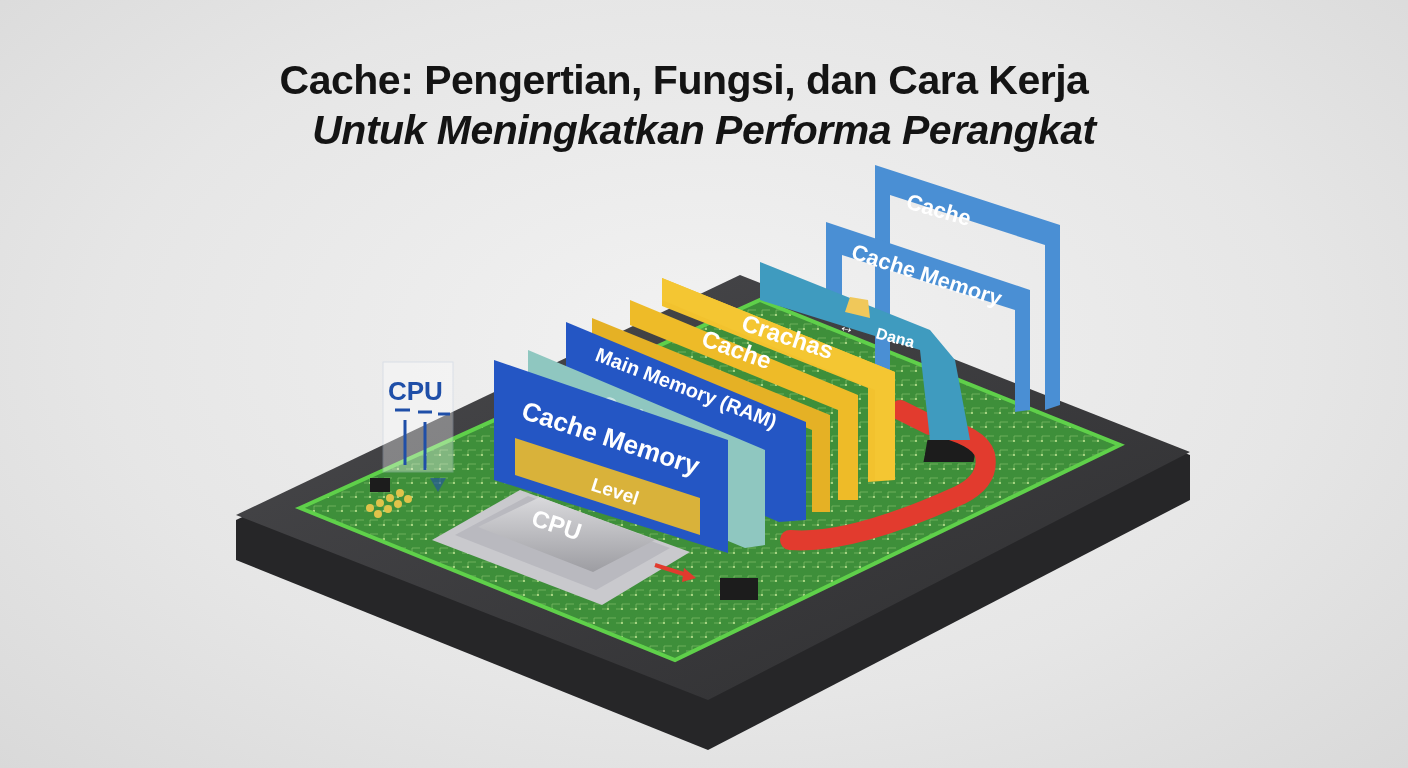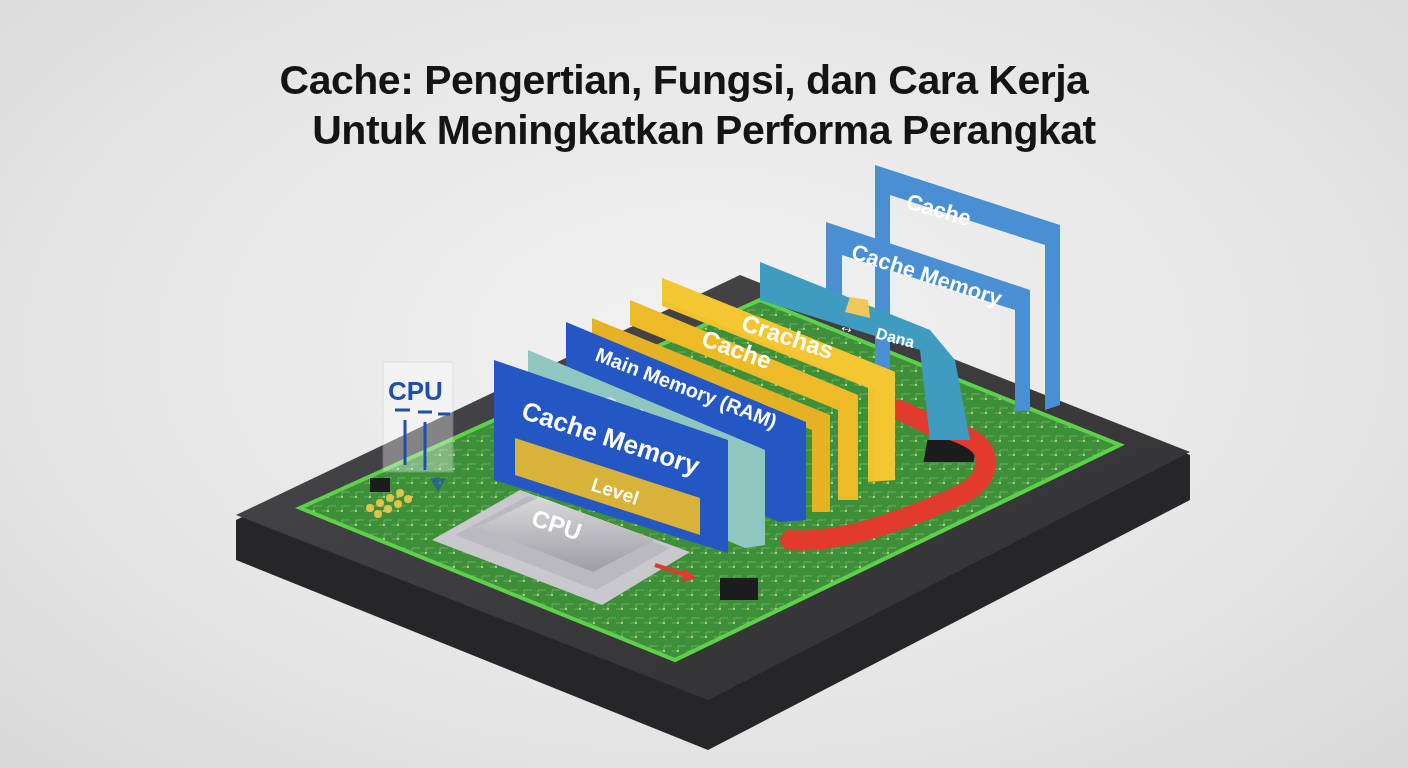--- a/index.html
+++ b/index.html
@@ -3,21 +3,21 @@
 <meta charset="utf-8">
 <style>
   html,body{margin:0;padding:0;}
   body{width:1408px;height:768px;overflow:hidden;
     background:radial-gradient(ellipse at 50% 45%, #f2f2f2 0%, #e6e6e6 60%, #d9d9d9 100%);
     font-family:"Liberation Sans", sans-serif;position:relative;}
   .title{position:absolute;left:0;width:1408px;text-align:center;
     font-family:"Liberation Sans", sans-serif;font-weight:700;color:#141414;
     font-size:41px;letter-spacing:-0.5px;line-height:44px;}
   .t1{top:58px;left:-20px;}
-  .t2{top:108px;left:0;}
+  .t2{top:108px;left:0;font-style:italic;}
   svg{position:absolute;left:0;top:0;}
   .lbl{font-family:"Liberation Sans", sans-serif;font-weight:700;fill:#ffffff;}
   .lbl-blue{font-family:"Liberation Sans", sans-serif;font-weight:700;fill:#1f4fa8;}
 </style>
 </head>
 <body>
 
 <div class="title t1">Cache: Pengertian, Fungsi, dan Cara Kerja</div>
 <div class="title t2">Untuk Meningkatkan Performa Perangkat</div>
 

